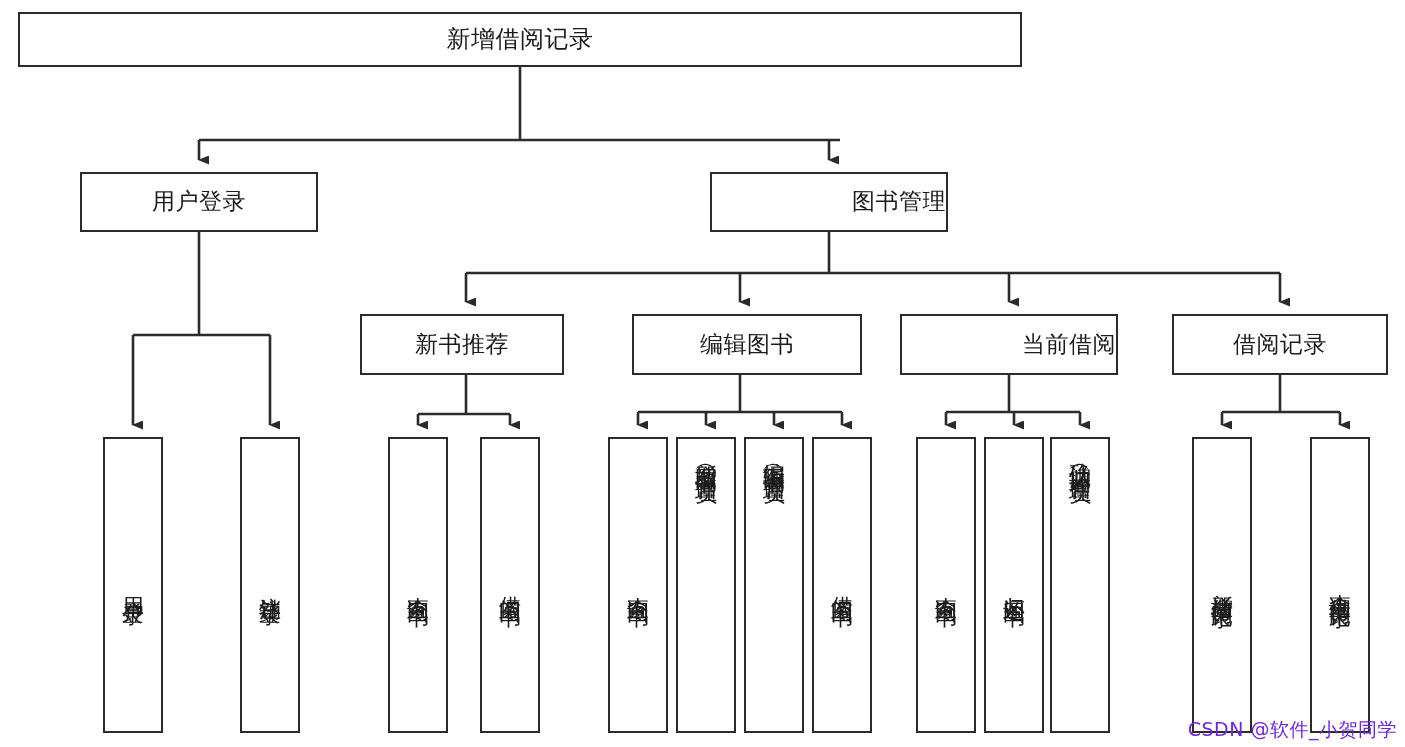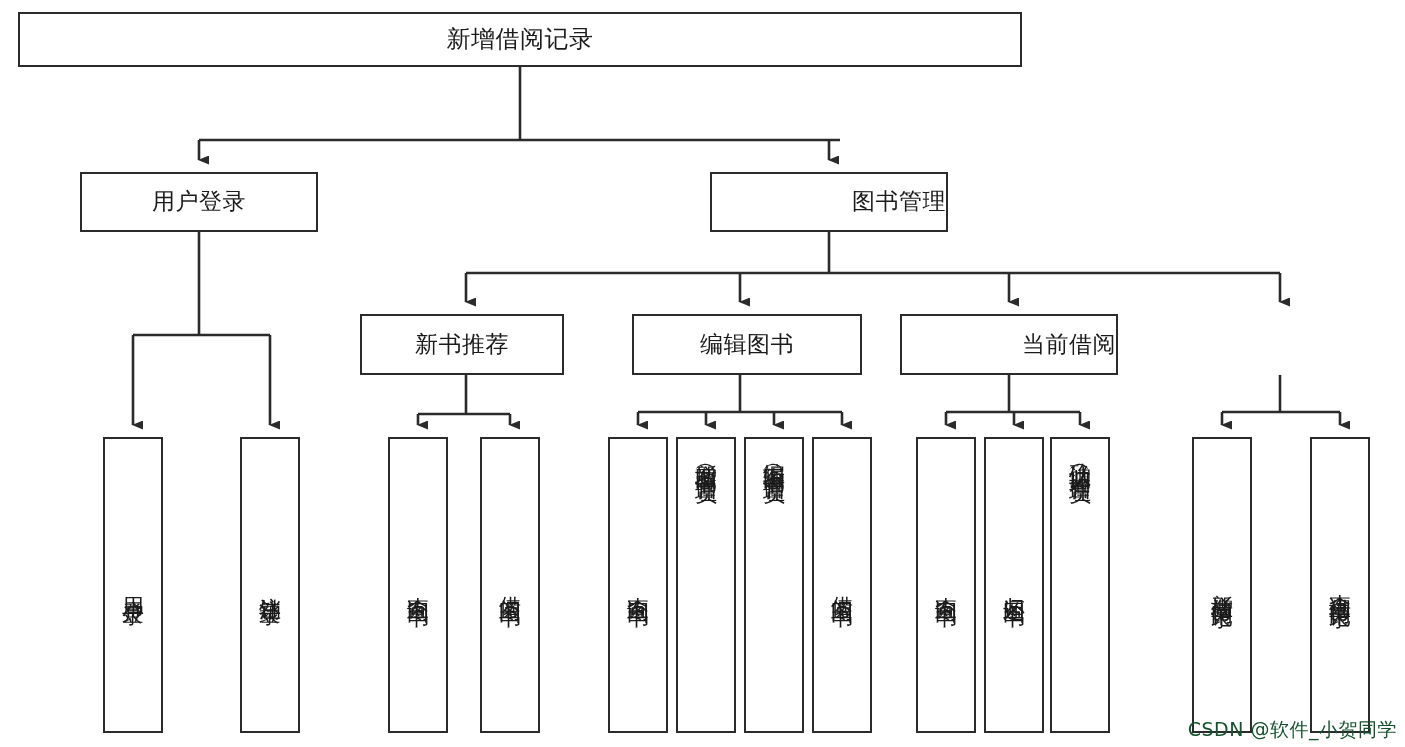--- a/index.html
+++ b/index.html
@@ -65,21 +65,21 @@
     white-space: nowrap;
   }
   .node.v.top .node-label {
     align-self: flex-start;
   }
   #watermark {
     position: absolute;
     right: 8px;
     bottom: 4px;
     font-size: 19px;
-    color: #14532d;
+    color: #6d28d9;
     letter-spacing: 0.5px;
     z-index: 4;
     white-space: nowrap;
   }
 </style>
 </head>
 <body>
 
 <div id="canvas">
 
@@ -150,20 +150,23 @@
   </div>
 
   <div class="node h" style="left:632px; top:314px; width:230px; height:61px;">
     <span class="node-label">编辑图书</span>
   </div>
 
   <div class="node h" style="left:900px; top:314px; width:218px; height:61px;justify-content:flex-end;">
     <span class="node-label">当前借阅</span>
   </div>
 
+  <div class="node h" style="left:1172px; top:314px; width:216px; height:61px;">
+    <span class="node-label">借阅记录</span>
+  </div>
 
   <div class="node v" style="left:103px; top:437px; width:60px; height:296px;">
     <span class="node-label">用户登录</span>
   </div>
 
   <div class="node v" style="left:240px; top:437px; width:60px; height:296px;">
     <span class="node-label">注销登录</span>
   </div>
 
   <div class="node v" style="left:388px; top:437px; width:60px; height:296px;">

